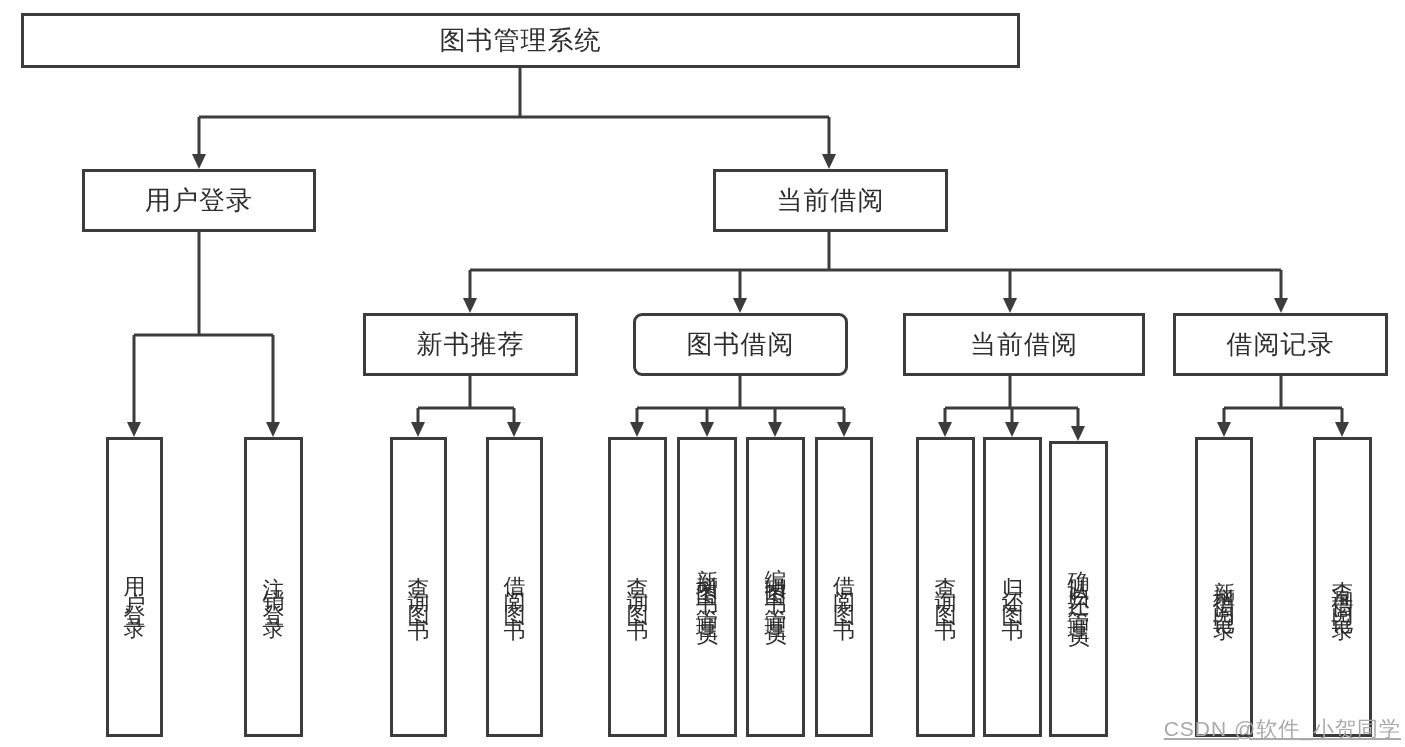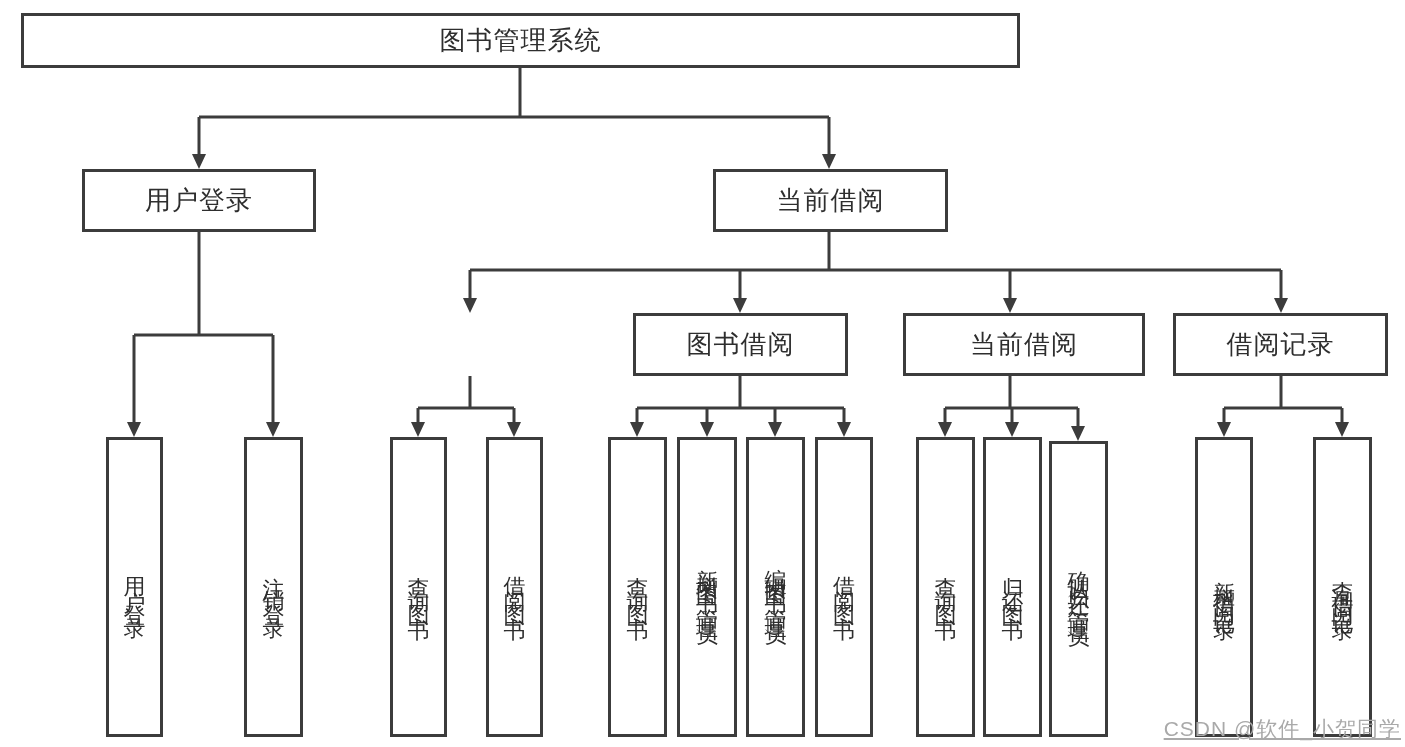--- a/index.html
+++ b/index.html
@@ -113,21 +113,22 @@
     <path d="M1281 376 V408 M1224 408 H1342 M1224 408 V423 M1342 408 V423"></path>
     <polygon points="1217,422 1231,422 1224,437"></polygon>
     <polygon points="1335,422 1349,422 1342,437"></polygon>
   </svg>
 
   <div class="hbox" style="left:21px; top:13px; width:999px; height:55px;">图书管理系统</div>
 
   <div class="hbox" style="left:82px; top:169px; width:234px; height:63px;">用户登录</div>
   <div class="hbox" style="left:713px; top:169px; width:235px; height:63px;">当前借阅</div>
 
-  <div class="hbox" style="left:633px; top:313px; width:215px; height:63px;">图书借阅</div>
+  <div class="hbox" style="left:363px; top:313px; width:215px; height:63px;">新书推荐</div>
+  <div class="hbox" style="left:633px; top:313px; width:215px; height:63px;border-radius:9px;">图书借阅</div>
   <div class="hbox" style="left:903px; top:313px; width:242px; height:63px;">当前借阅</div>
   <div class="hbox" style="left:1173px; top:313px; width:215px; height:63px;">借阅记录</div>
 
   <div class="vbox" style="left:106px; width:57px;">
     <span>用户登录</span>
   </div>
   <div class="vbox" style="left:244px; width:59px;">
     <span>注销登录</span>
   </div>
 

